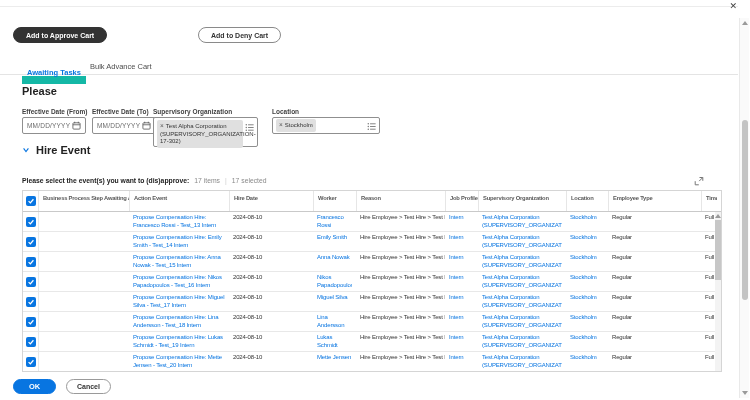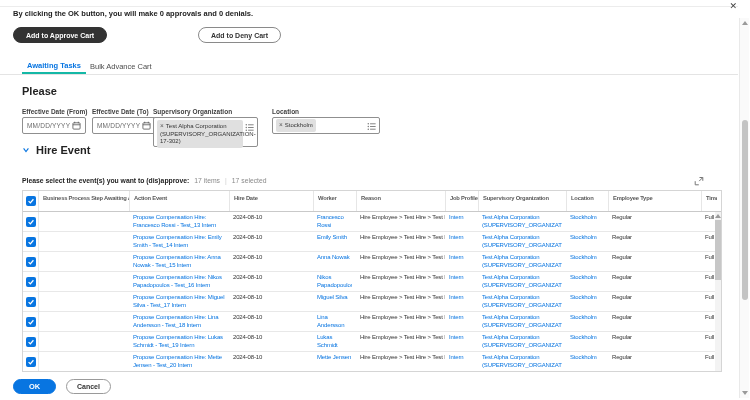--- a/index.html
+++ b/index.html
@@ -11,21 +11,21 @@
 
   .summary { position:absolute; left:13px; top:9px; font-size:7.5px; font-weight:bold; color:#222; }
 
   .btn-pill { position:absolute; height:16px; border-radius:9px; font-size:7px; font-weight:bold;
     display:flex; align-items:center; justify-content:center; padding:0 12px; cursor:pointer; }
   .btn-approve { left:13px; top:27px; background:#333; color:#fff; border:1px solid #333; }
   .btn-deny { left:198px; top:27px; background:#fff; color:#333; border:1px solid #8a8a8a; }
 
   .tabs { position:absolute; left:0; top:58px; width:738px; height:17px; border-bottom:1px solid #e4e4e4; }
   .tab { position:absolute; top:0; font-size:7.5px; height:16px; display:flex; align-items:center; cursor:pointer; }
-  .tab-active { left:22px; padding:0 5px; color:#0875e1; font-weight:bold; border-bottom:2px solid #14b8a6; }
+  .tab-active { left:22px; padding:0 5px; color:#0875e1; font-weight:bold; border-bottom:8px solid #14b8a6;margin-top:10px; }
   .tab-inactive { left:90px; color:#4d4d4d; }
 
   .filters-title { position:absolute; left:22px; top:85px; font-size:11px; font-weight:bold; color:#222; }
   .f-label { position:absolute; top:108px; font-size:6.5px; font-weight:700; color:#3f3f3f; }
   .f-box { position:absolute; top:117px; border:1px solid #8f8f8f; border-radius:2px; background:#fff; }
   .date-box { width:64px; height:17px; display:flex; align-items:center; padding:0 4px; }
   .date-ph { flex:1; font-size:6.5px; color:#6b6b6b; letter-spacing:.2px; }
   .cal-icon { width:9px; height:9px; }
   .chip { background:#e0e0e0; border-radius:2px; font-size:6px; color:#333; padding:2px 3px; line-height:1.25; }
   .chip .x { color:#555; margin-right:2px; font-size:6.5px; cursor:pointer; }
@@ -79,21 +79,20 @@
   .btn-cancel { left:66px; top:379px; background:#fff; color:#333; border:1px solid #9a9a9a; height:15px; font-size:7px; padding:0 10px; }
 </style>
 </head>
 <body>
 
 <div class="page">
 
   <div class="hairline-top"></div>
   <div class="close-x">✕</div>
 
-  <div class="summary">By clicking the OK button, you will make 0 approvals and 0 denials.</div>
 
   <div class="btn-pill btn-approve">Add to Approve Cart</div>
   <div class="btn-pill btn-deny">Add to Deny Cart</div>
 
   <div class="tabs">
     <div class="tab tab-active">Awaiting Tasks</div>
     <div class="tab tab-inactive">Bulk Advance Cart</div>
   </div>
 
   <div class="filters-title">Please</div>

